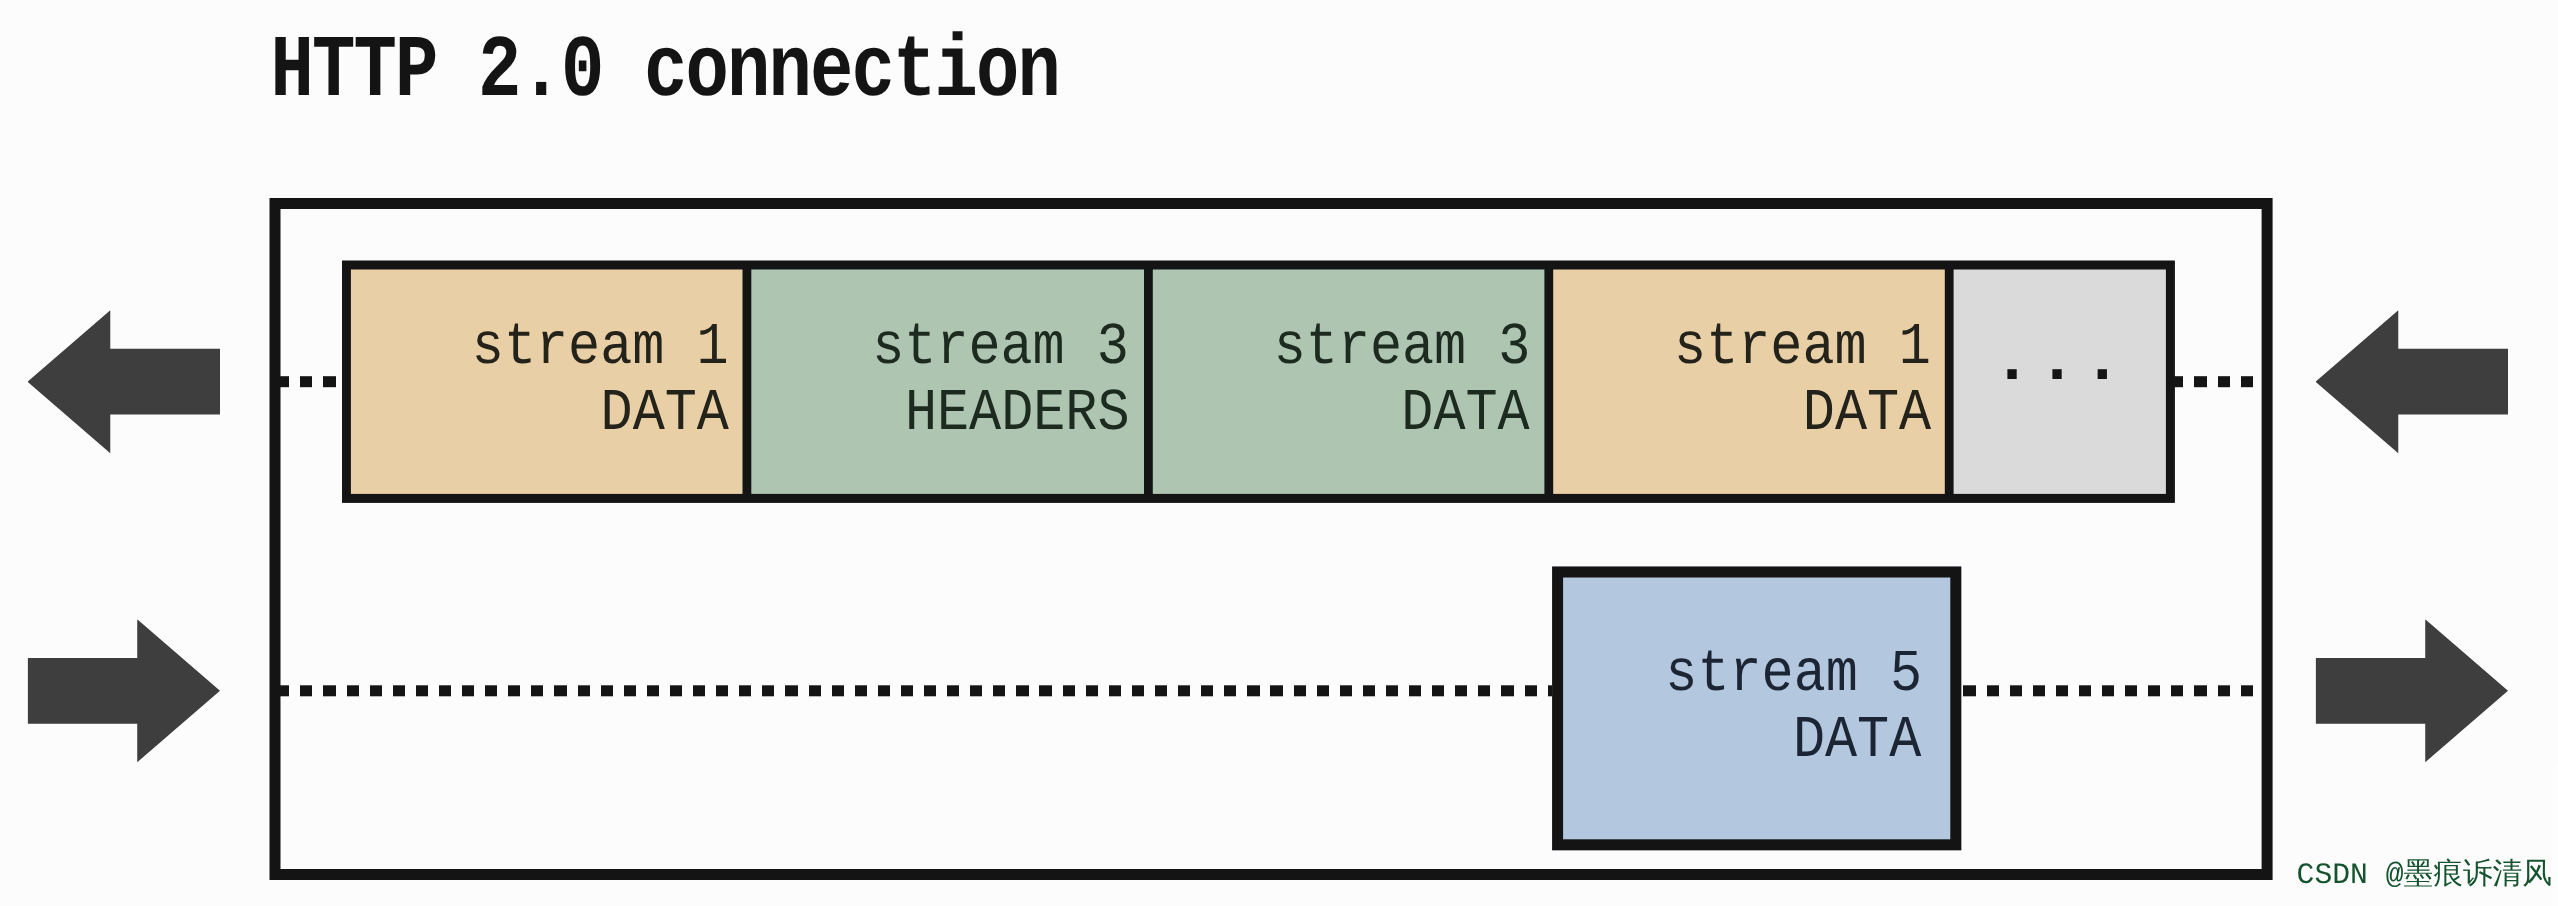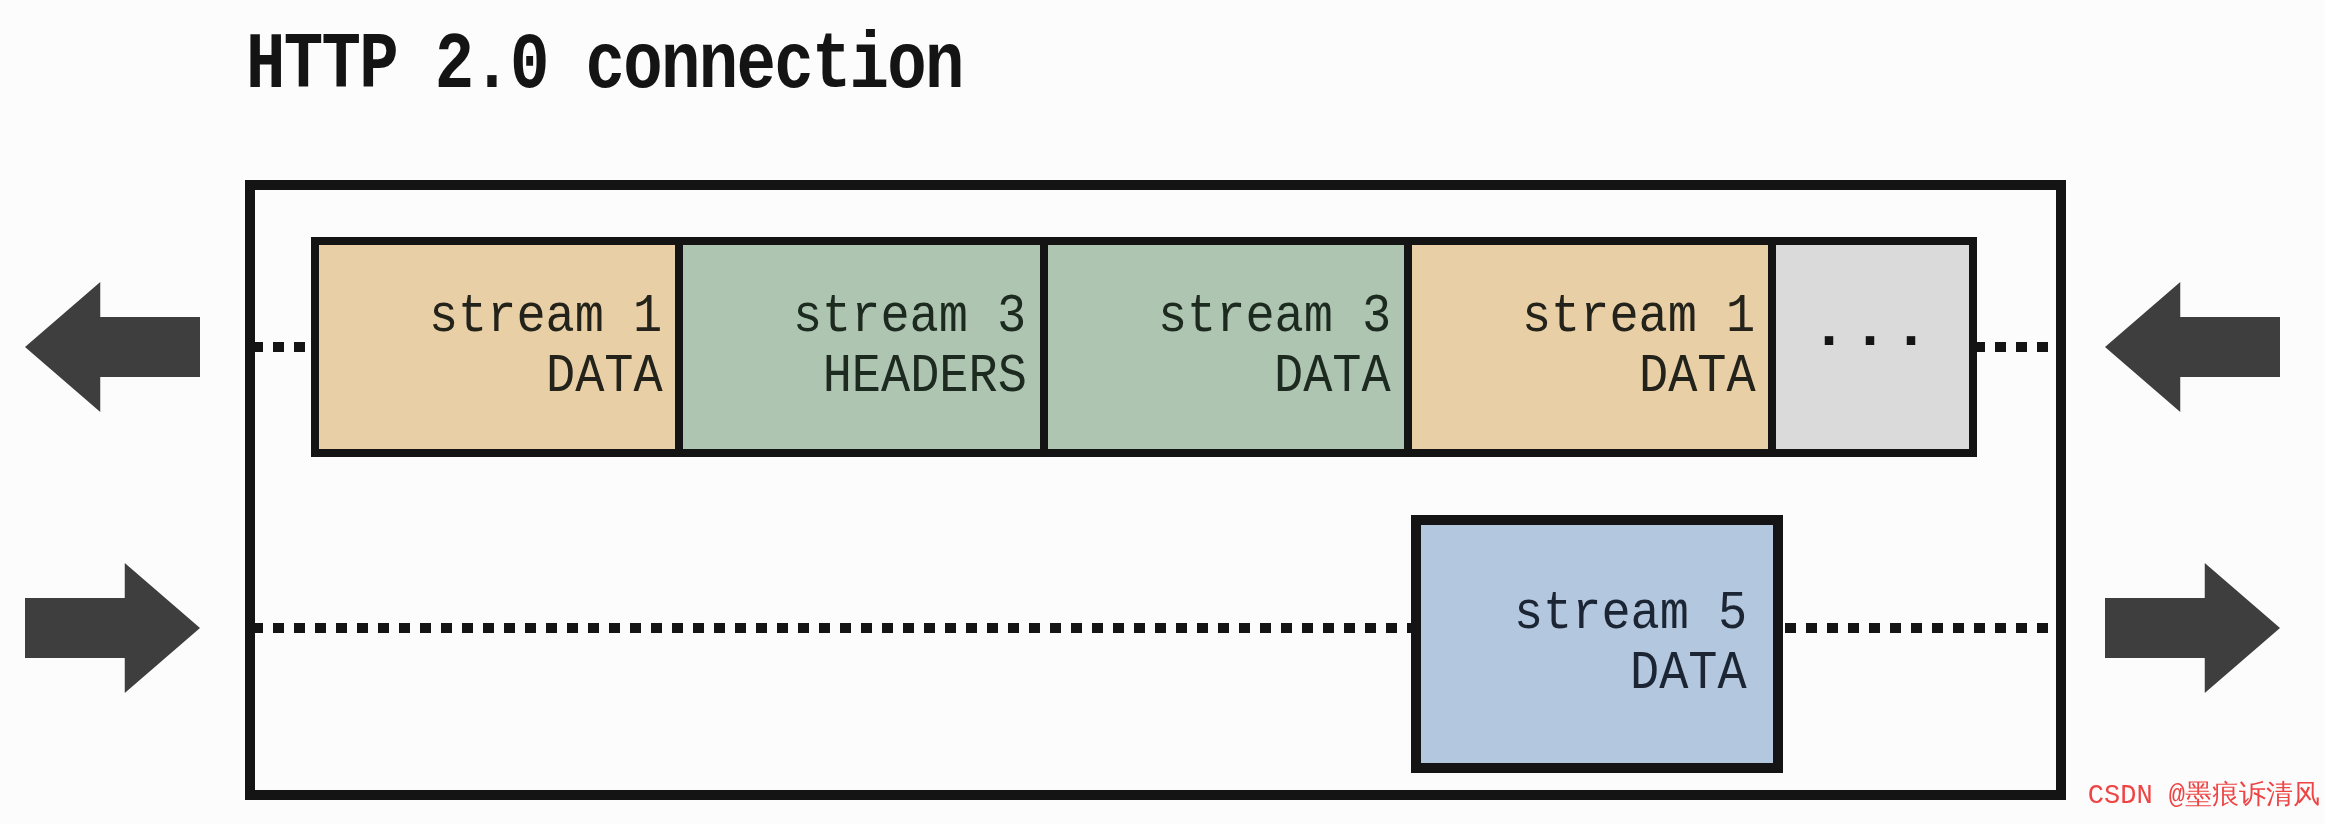--- a/index.html
+++ b/index.html
@@ -54,21 +54,21 @@
   .stream5 .frame-line { color:#1c2533; }
   .arrow { position:absolute; width:175px; height:130px; z-index:1; }
   .arrow.dir-right { clip-path:polygon(0 27%, 57% 27%, 57% 0, 100% 50%, 57% 100%, 57% 73%, 0 73%); }
   .arrow.dir-left  { clip-path:polygon(100% 27%, 43% 27%, 43% 0, 0 50%, 43% 100%, 43% 73%, 100% 73%); }
   .arrow.tl { left:25px;  top:282px; }
   .arrow.bl { left:25px;  top:563px; }
   .arrow.tr { left:2105px; top:282px; }
   .arrow.br { left:2105px; top:563px; }
   .watermark {
     position:absolute; right:5px; top:776px;
-    font-size:27px; color:#ef4444; white-space:nowrap;
+    font-size:27px; color:#14532d; white-space:nowrap;
   }
 </style>
 </head>
 <body>
 
 <div class="page">
 
   <div class="title">HTTP 2.0 connection</div>
 
   <div class="conn-box"></div>

